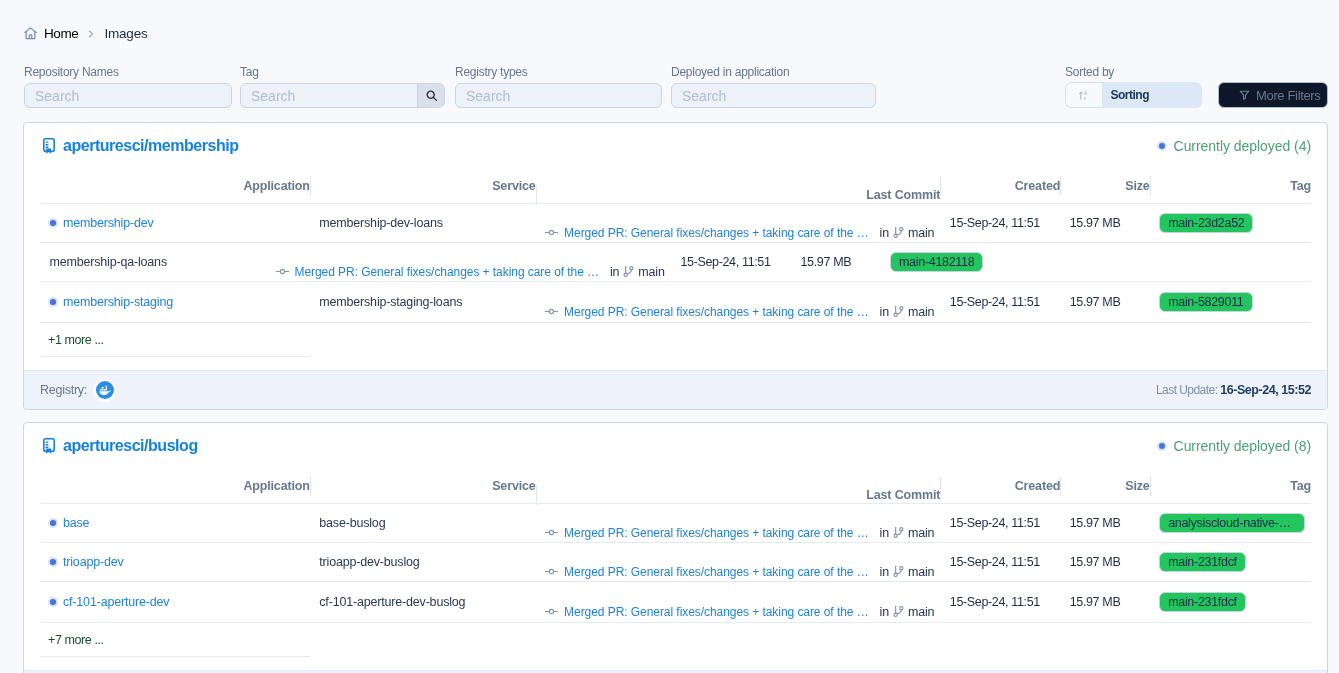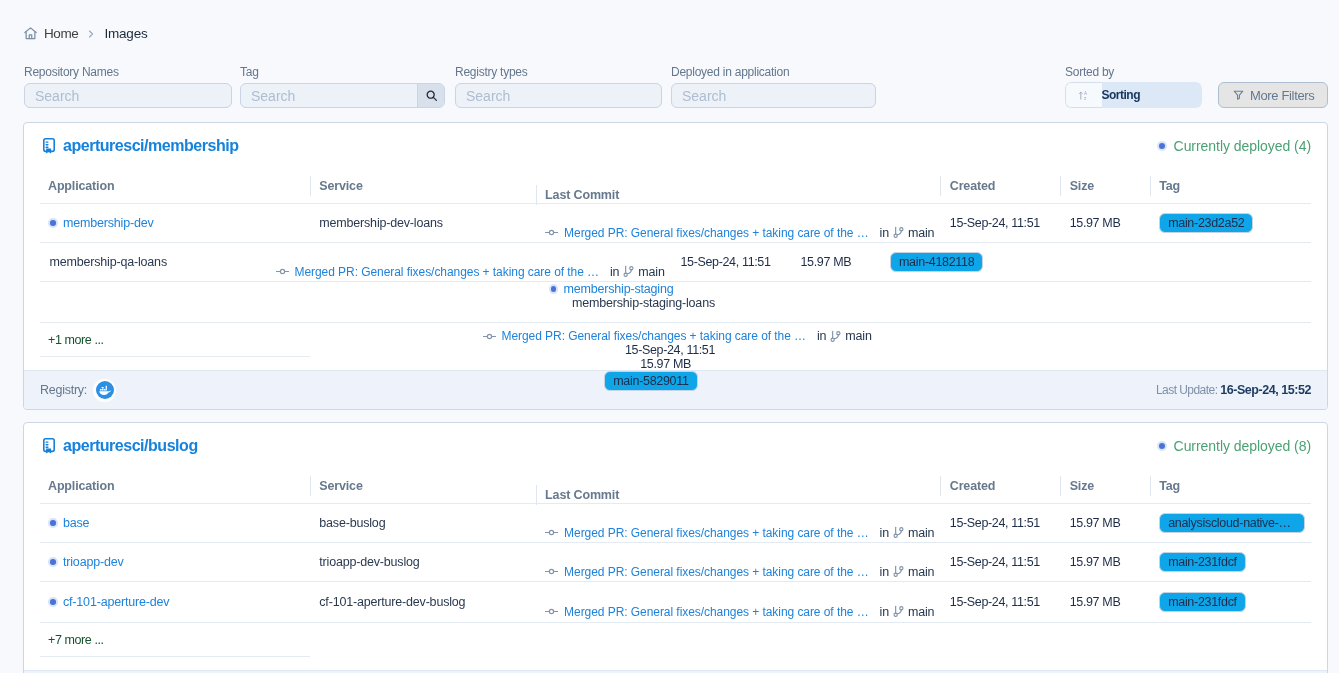--- a/index.html
+++ b/index.html
@@ -2,74 +2,74 @@
 <html><head>
 <meta charset="utf-8">
 <style>
 * { margin:0; padding:0; box-sizing:border-box; }
 html,body { width:1339px; height:673px; overflow:hidden; }
 body { background:#f7f9fc; font-family:"Liberation Sans", sans-serif; position:relative; }
 .abs { position:absolute; }
 
 
 .crumbs { left:23px; top:25px; display:flex; align-items:center; height:17px; }
-.crumbs .home { color:#404040; font-size:13.5px; letter-spacing:-0.4px; margin-left:6px; }
+.crumbs .home { color:#000000; font-size:13.5px; letter-spacing:-0.4px; margin-left:6px; }
 .crumbs .cur { color:#1c2b3d; font-size:13.5px; letter-spacing:-0.2px; }
 
 
 .flabel { color:#64778e; font-size:12px; letter-spacing:-0.25px; top:65px; height:14px; }
 .finput { top:83px; height:25px; background:#edf1f8; border:1px solid #c9d4e4; border-radius:6px;
   display:flex; align-items:center; padding-left:10px; color:#aebdd1; font-size:14px; }
 .fbtn { width:27px; height:100%; margin-left:auto; background:#d8e0ec; border-left:1px solid #c9d4e4;
   border-radius:0 5px 5px 0; display:flex; align-items:center; justify-content:center; }
 .cdbtn { left:886px; top:82px; width:168px; height:27px; background:#fca5a5; border:1px solid #cfdef2;
   border-radius:6px; display:flex; align-items:center; padding-left:14px; gap:24px;margin-top:40px; }
 .cdbtn .dot { width:9px; height:9px; border-radius:50%; background:#7c90a4; }
 .cdbtn .txt { color:#1c4a74; font-size:13.5px; font-weight:700; letter-spacing:-0.25px; }
 .sortctl { left:1065px; top:82px; width:136.5px; height:26px; display:flex; border-radius:6px; overflow:hidden; }
 .sortctl .seg1 { width:36.5px; background:#f7fafd; border:1px solid #d5dfeb; border-right:none;
   border-radius:6px 0 0 6px; display:flex; align-items:center; justify-content:center; }
 .sortctl .seg2 { flex:1; background:#dde8f7; border-radius:0 6px 6px 0; display:flex; align-items:center; }
-.sortctl .seg2 span { color:#16365c; font-size:12px; font-weight:700; letter-spacing:-0.5px; }
-.mfbtn { left:1218px; top:82px; width:109.5px; height:26px; background:#e5e5e5; border:1px solid #aebfd2;
-  border-radius:6px; display:flex; align-items:center; padding-left:14px; gap:6px; }
+.sortctl .seg2 span { color:#16365c; font-size:12px; font-weight:700; letter-spacing:-0.5px; margin-left:9px; }
+.mfbtn { left:1218px; top:82px; width:109.5px; height:26px; background:#0f172a; border:1px solid #aebfd2;
+  border-radius:6px; display:flex; align-items:center; padding-left:14px; gap:6px;justify-content:center; }
 .mfbtn span { color:#64798f; font-size:13px; font-weight:400; letter-spacing:-0.35px; }
 
 
 .card { left:23px; width:1305px; background:#fff; border:1px solid #ccd6e4; border-radius:4px; }
 .card1 { top:122px; height:288px; }
 .card2 { top:422px; height:288px; }
 .chead { height:45px; display:flex; align-items:center; padding:0 16px; }
 .ctitle { display:flex; align-items:center; margin-left:3px; gap:8px; color:#1682db; font-size:16px;
   font-weight:700; letter-spacing:-0.47px; }
 .cdep { margin-left:auto; display:flex; align-items:center; gap:7px; }
 .cdep .txt { color:#4ba173; font-size:14px; letter-spacing:-0.05px; }
 .ringdot { width:9.5px; height:9.5px; border-radius:50%; background:#4a72d8; border:2px solid #d9e4f8; }
 .ringdot.big { width:10px; height:10px; }
 
-.tbl { margin:0 16px; }
+.tbl { margin:0 16px;text-align:right; }
 .thead { height:36px; display:flex; align-items:center; border-bottom:1px solid #e4eaf2; }
 .thead .c { color:#67798e; font-size:12.5px; font-weight:600; letter-spacing:-0.15px; position:relative; }
 .thead .c + .c::before { content:""; position:absolute; left:0; top:50%; transform:translateY(-50%);
   width:1px; height:20px; background:#dfe6ef; }
 .c { padding-left:9.5px; }
 .c1 { width:270px; padding-left:8px; } .c2 { width:226px; } .c3 { width:405px;margin-top:19px; } .c4 { width:120px; }
 .c5 { width:89.5px; } .c6 { width:161.5px; }
 .row { height:39px; display:flex; align-items:center; border-bottom:1px solid #e4eaf2; }
 .row .c { display:flex; align-items:center; }
 .row .c1 { gap:5.5px; }
 .applink { color:#1e82dc; font-size:12.5px; letter-spacing:-0.18px; }
 .svc { color:#2a3950; font-size:12.5px; letter-spacing:-0.18px; }
 .commit { gap:6px; }
 .commitlink { color:#1e82dc; font-size:12px; letter-spacing:-0.06px; white-space:nowrap; overflow:hidden;
   text-overflow:ellipsis; max-width:305px; }
 .inb { color:#26384f; font-size:12.5px; letter-spacing:-0.2px; margin-left:4.5px; display:flex;
   align-items:center; gap:3px; }
 .dt { color:#1e2d47; font-size:12.5px; letter-spacing:-0.35px; }
-.chip { height:20px; border:1px solid #c8d3e2; border-radius:6px; background:#0ea5e9; display:inline-flex;
+.chip { height:20px; border:1px solid #c8d3e2; border-radius:6px; background:#22c55e; display:inline-flex;
   align-items:center; padding:0 8px; color:#1f2c49; font-size:12.5px; letter-spacing:-0.3px; max-width:146px; }
 .chip span { white-space:nowrap; overflow:hidden; text-overflow:ellipsis; }
 .morerow { height:34px; display:flex; }
 .morerow .inner { width:270px; border-bottom:1px solid #e4eaf2; display:flex; align-items:center;
   padding-left:8px; color:#14532d; font-size:12.5px; letter-spacing:-0.4px; }
 .gap14 { height:13px; }
 .cfoot { height:39px; background:#edf2fb; border-top:1px solid #e0e8f4; display:flex; align-items:center;
   padding:0 16px; border-radius:0 0 4px 4px; }
 .cfoot .reg { color:#64778e; font-size:12.5px; letter-spacing:-0.25px; }
 .cfoot .lu { margin-left:auto; font-size:12px; letter-spacing:-0.55px; color:#7e91a8; }
@@ -224,21 +224,21 @@
         </div>
       <div class="c c5">
           <span class="dt">15.97 MB</span>
         </div>
       <div class="c c6">
           <span class="chip">
             <span>main-4182118</span>
           </span>
         </div>
     </div>
-    <div class="row" style="height:41px;flex-direction:column;">
+    <div class="row" style="height:41px;">
       <div class="c c1">
           <span class="ringdot"></span>
           <span class="applink">membership-staging</span>
         </div>
       <div class="c c2">
           <span class="svc">membership-staging-loans</span>
         </div>
       <div class="c c3 commit">
         <svg width="13" height="13" viewBox="0 0 16 16" fill="none" stroke="#8495aa" stroke-width="1.5">
             <circle cx="8" cy="8" r="2.6"></circle>

